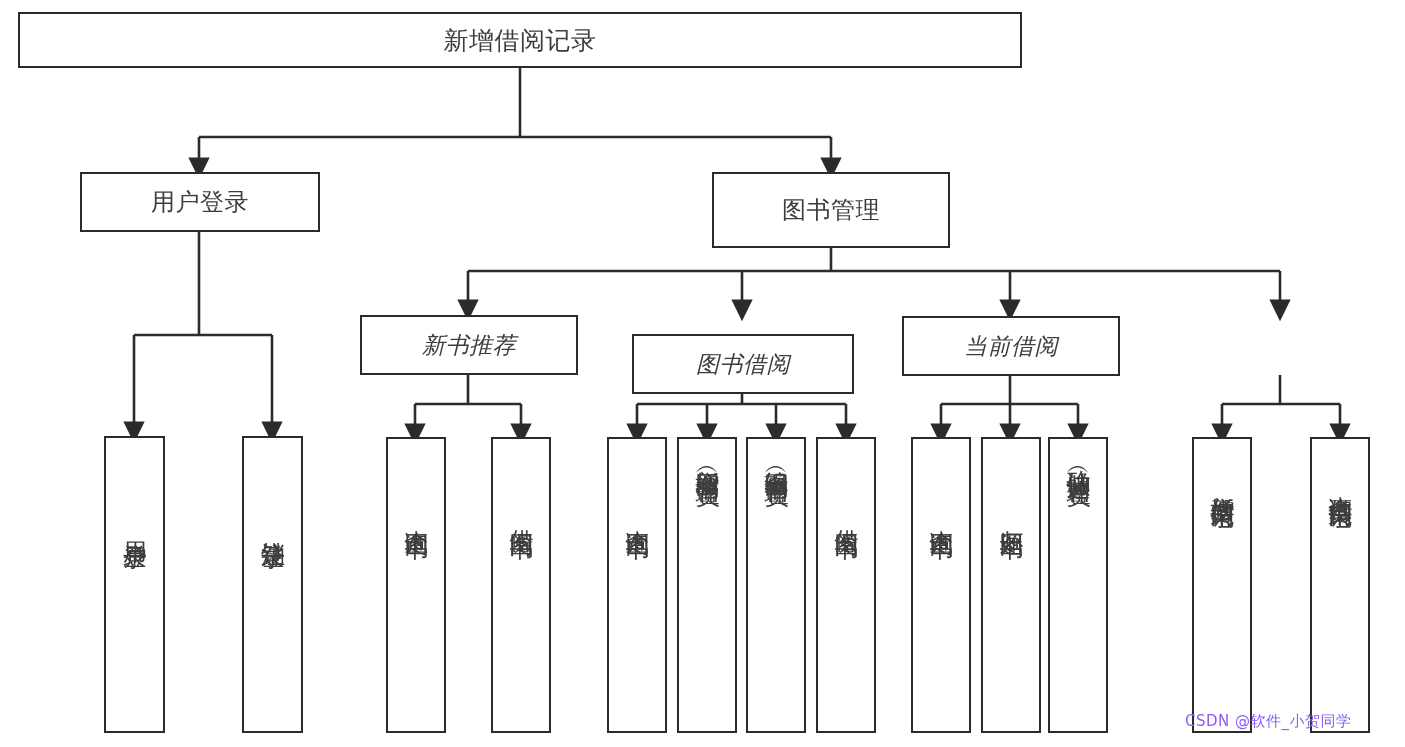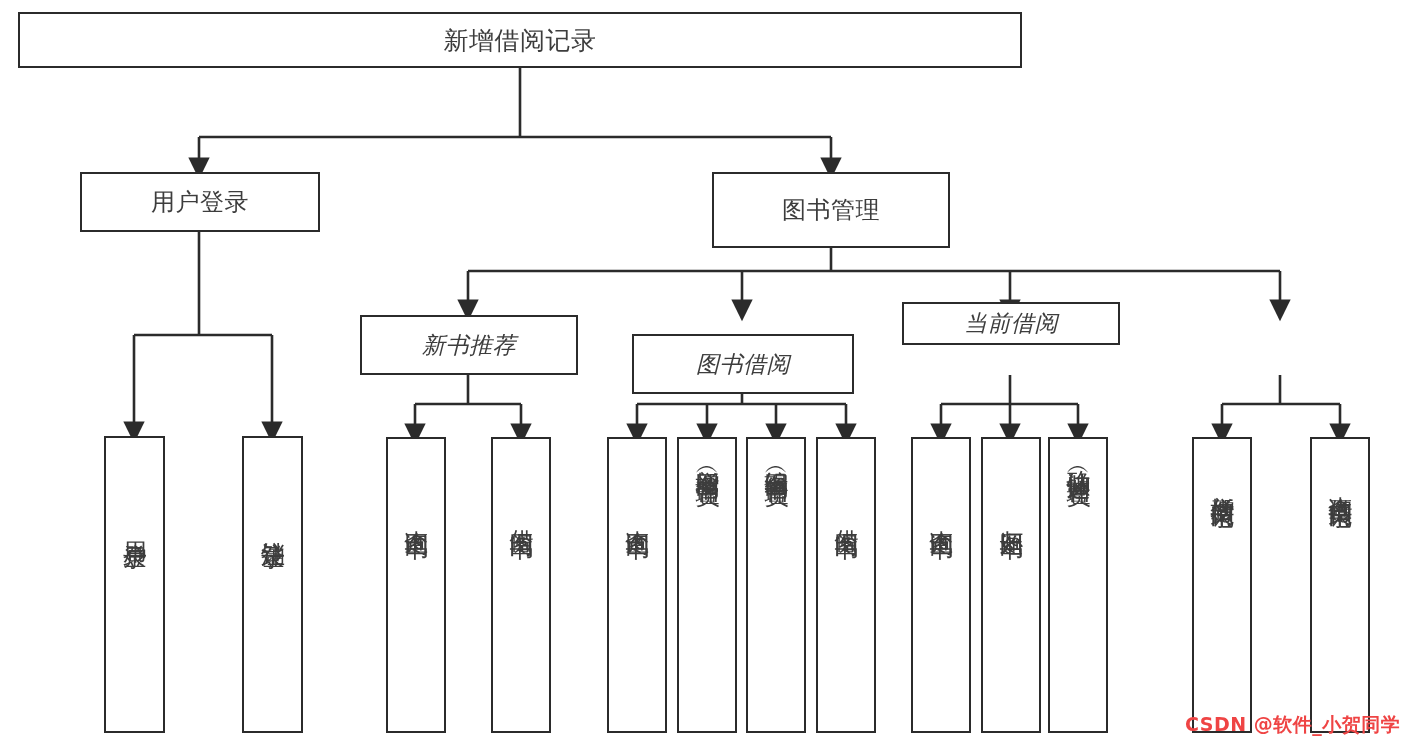--- a/index.html
+++ b/index.html
@@ -77,26 +77,25 @@
   .node.leaf.upper .node-label {
     margin-top: 6px;
   }
   .node.leaf.tall .node-label {
     margin-top: 32px;
   }
   .watermark {
     position: absolute;
     left: 1185px;
     top: 712px;
-    font-size: 19px;
-    color: #ef4444;
+    font-size: 15px;
+    color: #8b5cf6;
     white-space: nowrap;
     z-index: 3;
     letter-spacing: 0.5px;
-    font-weight: bold;
   }
 </style>
 </head>
 <body>
 
 <div id="canvas">
 
   <svg id="edges" viewBox="0 0 1405 747" width="1405" height="747" xmlns="http://www.w3.org/2000/svg">
     <defs>
       <marker id="arrow" markerWidth="9" markerHeight="9" refX="1" refY="4.5" orient="auto" markerUnits="strokeWidth">
@@ -157,21 +156,21 @@
   <div class="node lvl1" style="left:712px; top:172px; width:238px; height:76px;">
     <span class="node-label">图书管理</span>
   </div>
 
   <div class="node lvl2" style="left:360px; top:315px; width:218px; height:60px;">
     <span class="node-label">新书推荐</span>
   </div>
   <div class="node lvl2" style="left:632px; top:334px; width:222px; height:60px;">
     <span class="node-label">图书借阅</span>
   </div>
-  <div class="node lvl2" style="left:902px; top:302px; width:218px; height:43px;">
+  <div class="node lvl2" style="left:902px; top:316px; width:218px; height:60px;">
     <span class="node-label">当前借阅</span>
   </div>
 
   <div class="node leaf mid" style="left:104px; top:436px; width:61px; height:297px;">
     <span class="node-label">用户登录</span>
   </div>
   <div class="node leaf mid" style="left:242px; top:436px; width:61px; height:297px;">
     <span class="node-label">注销登录</span>
   </div>
 

